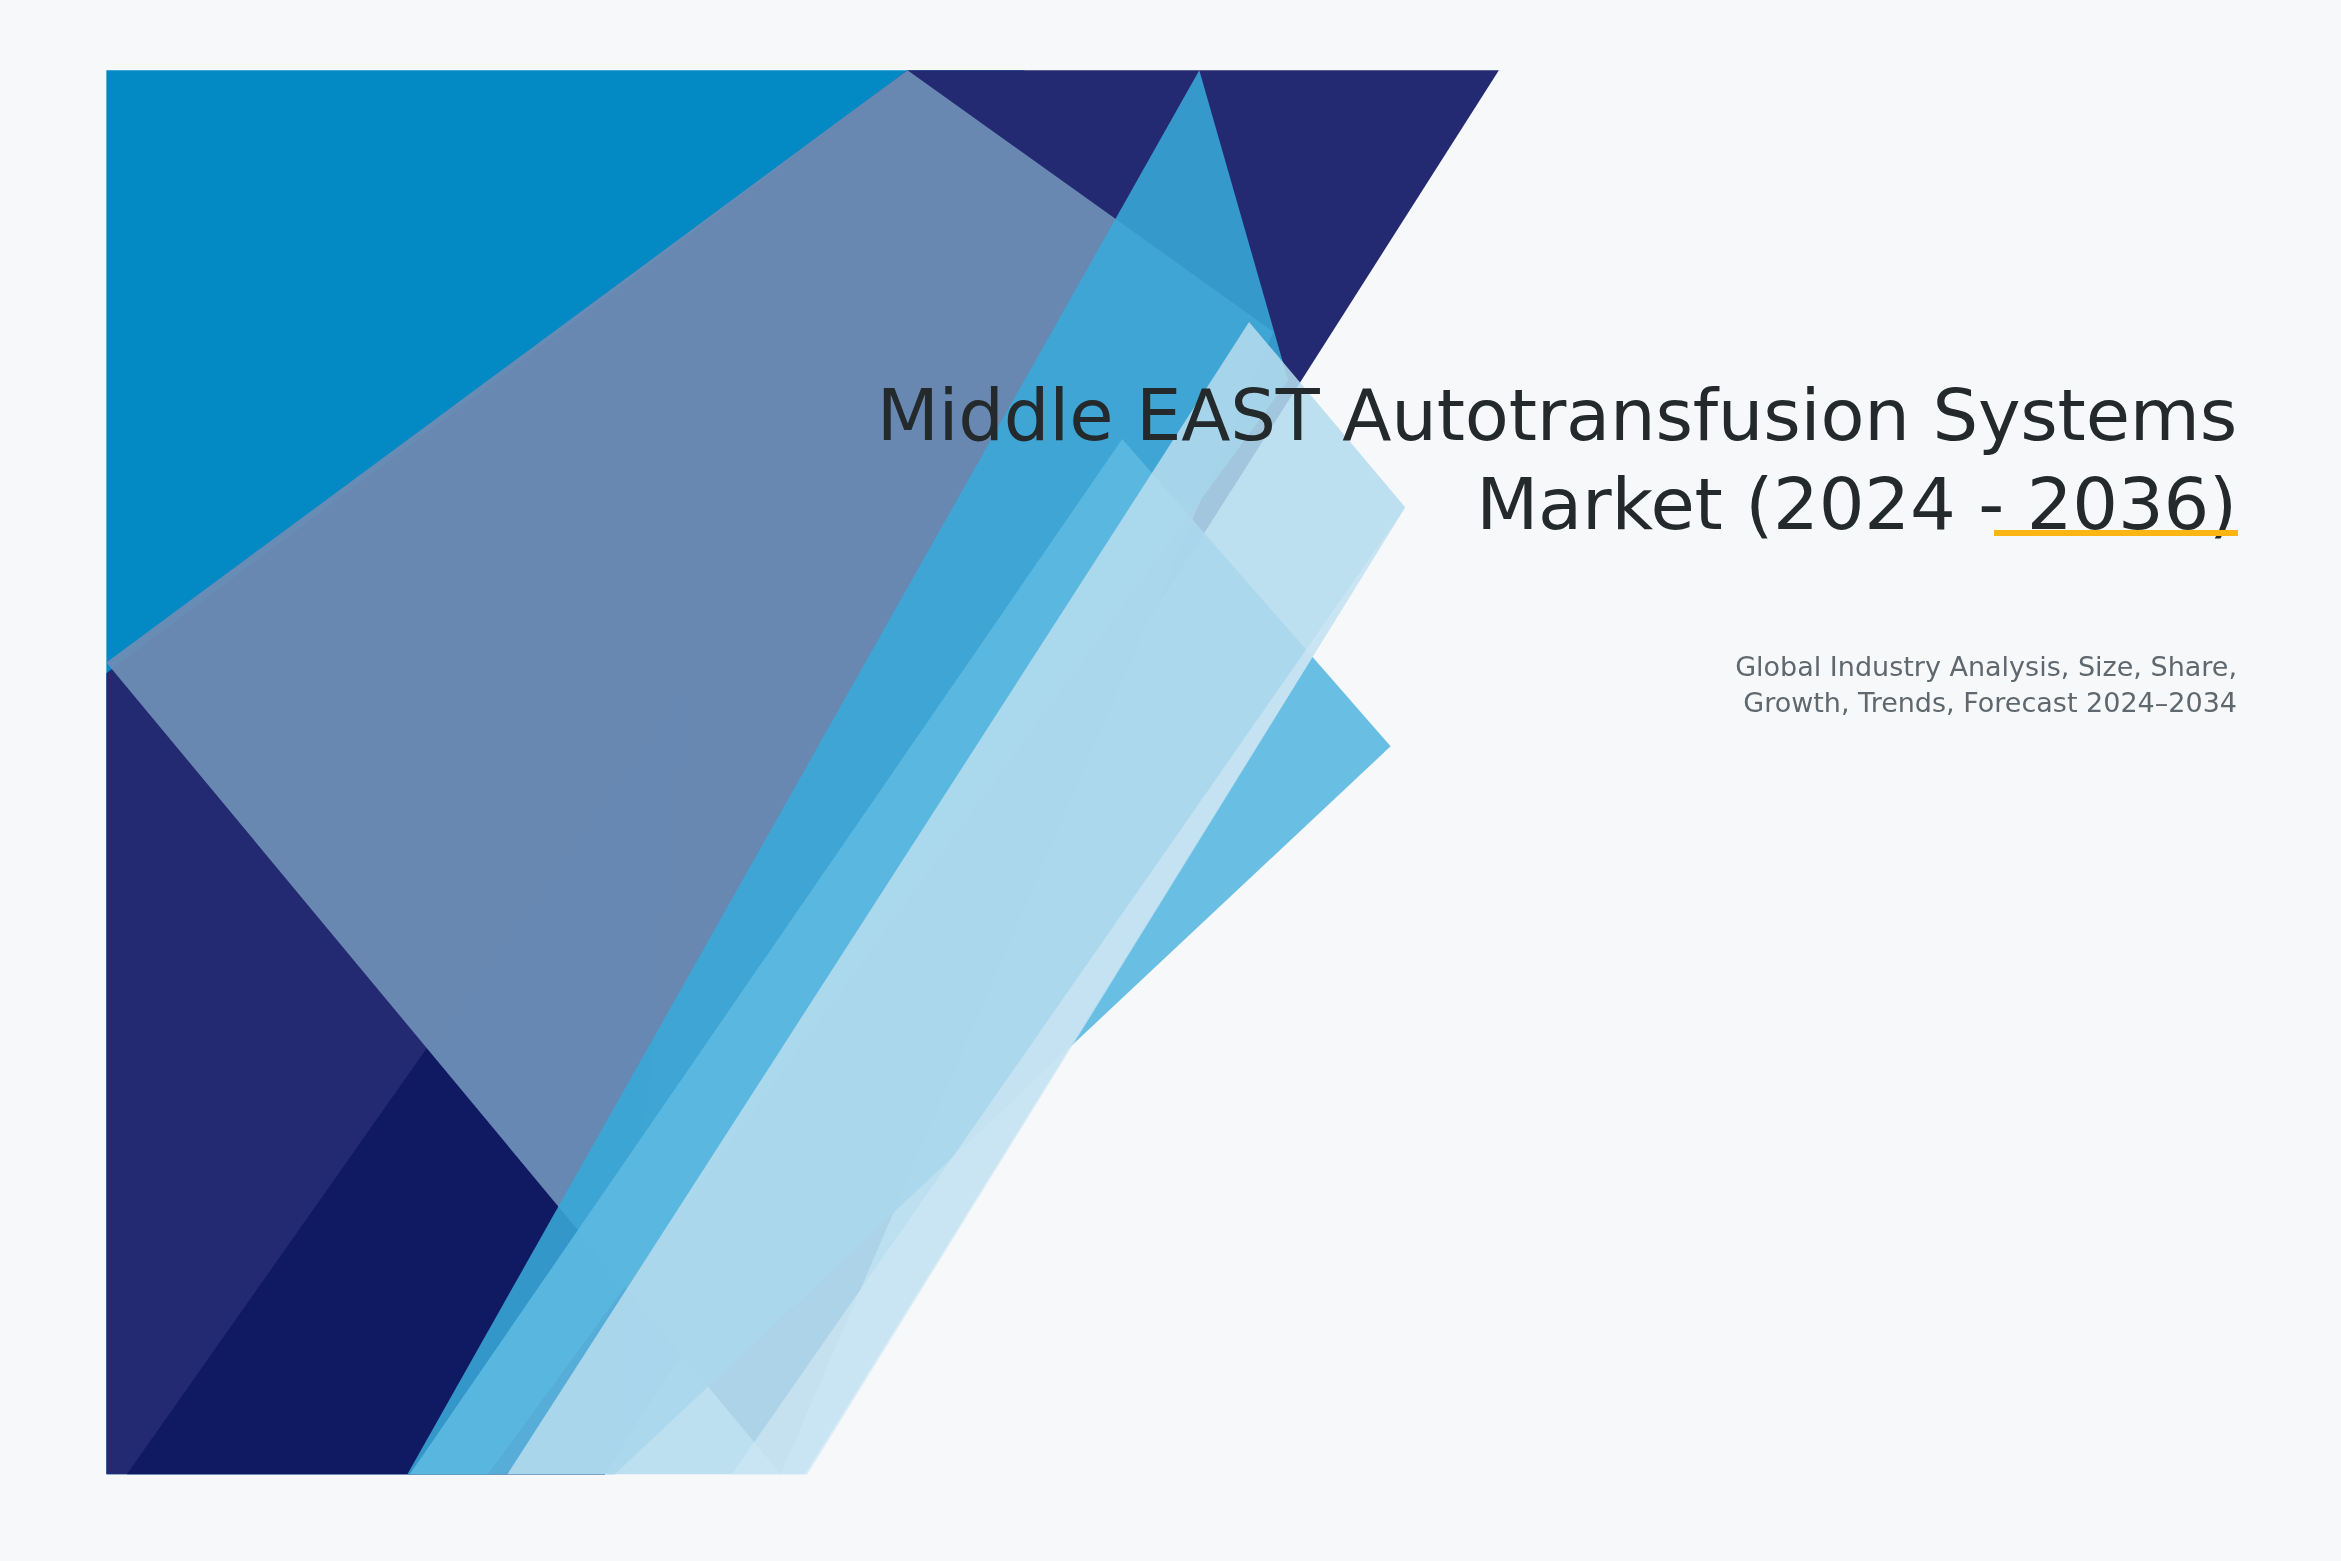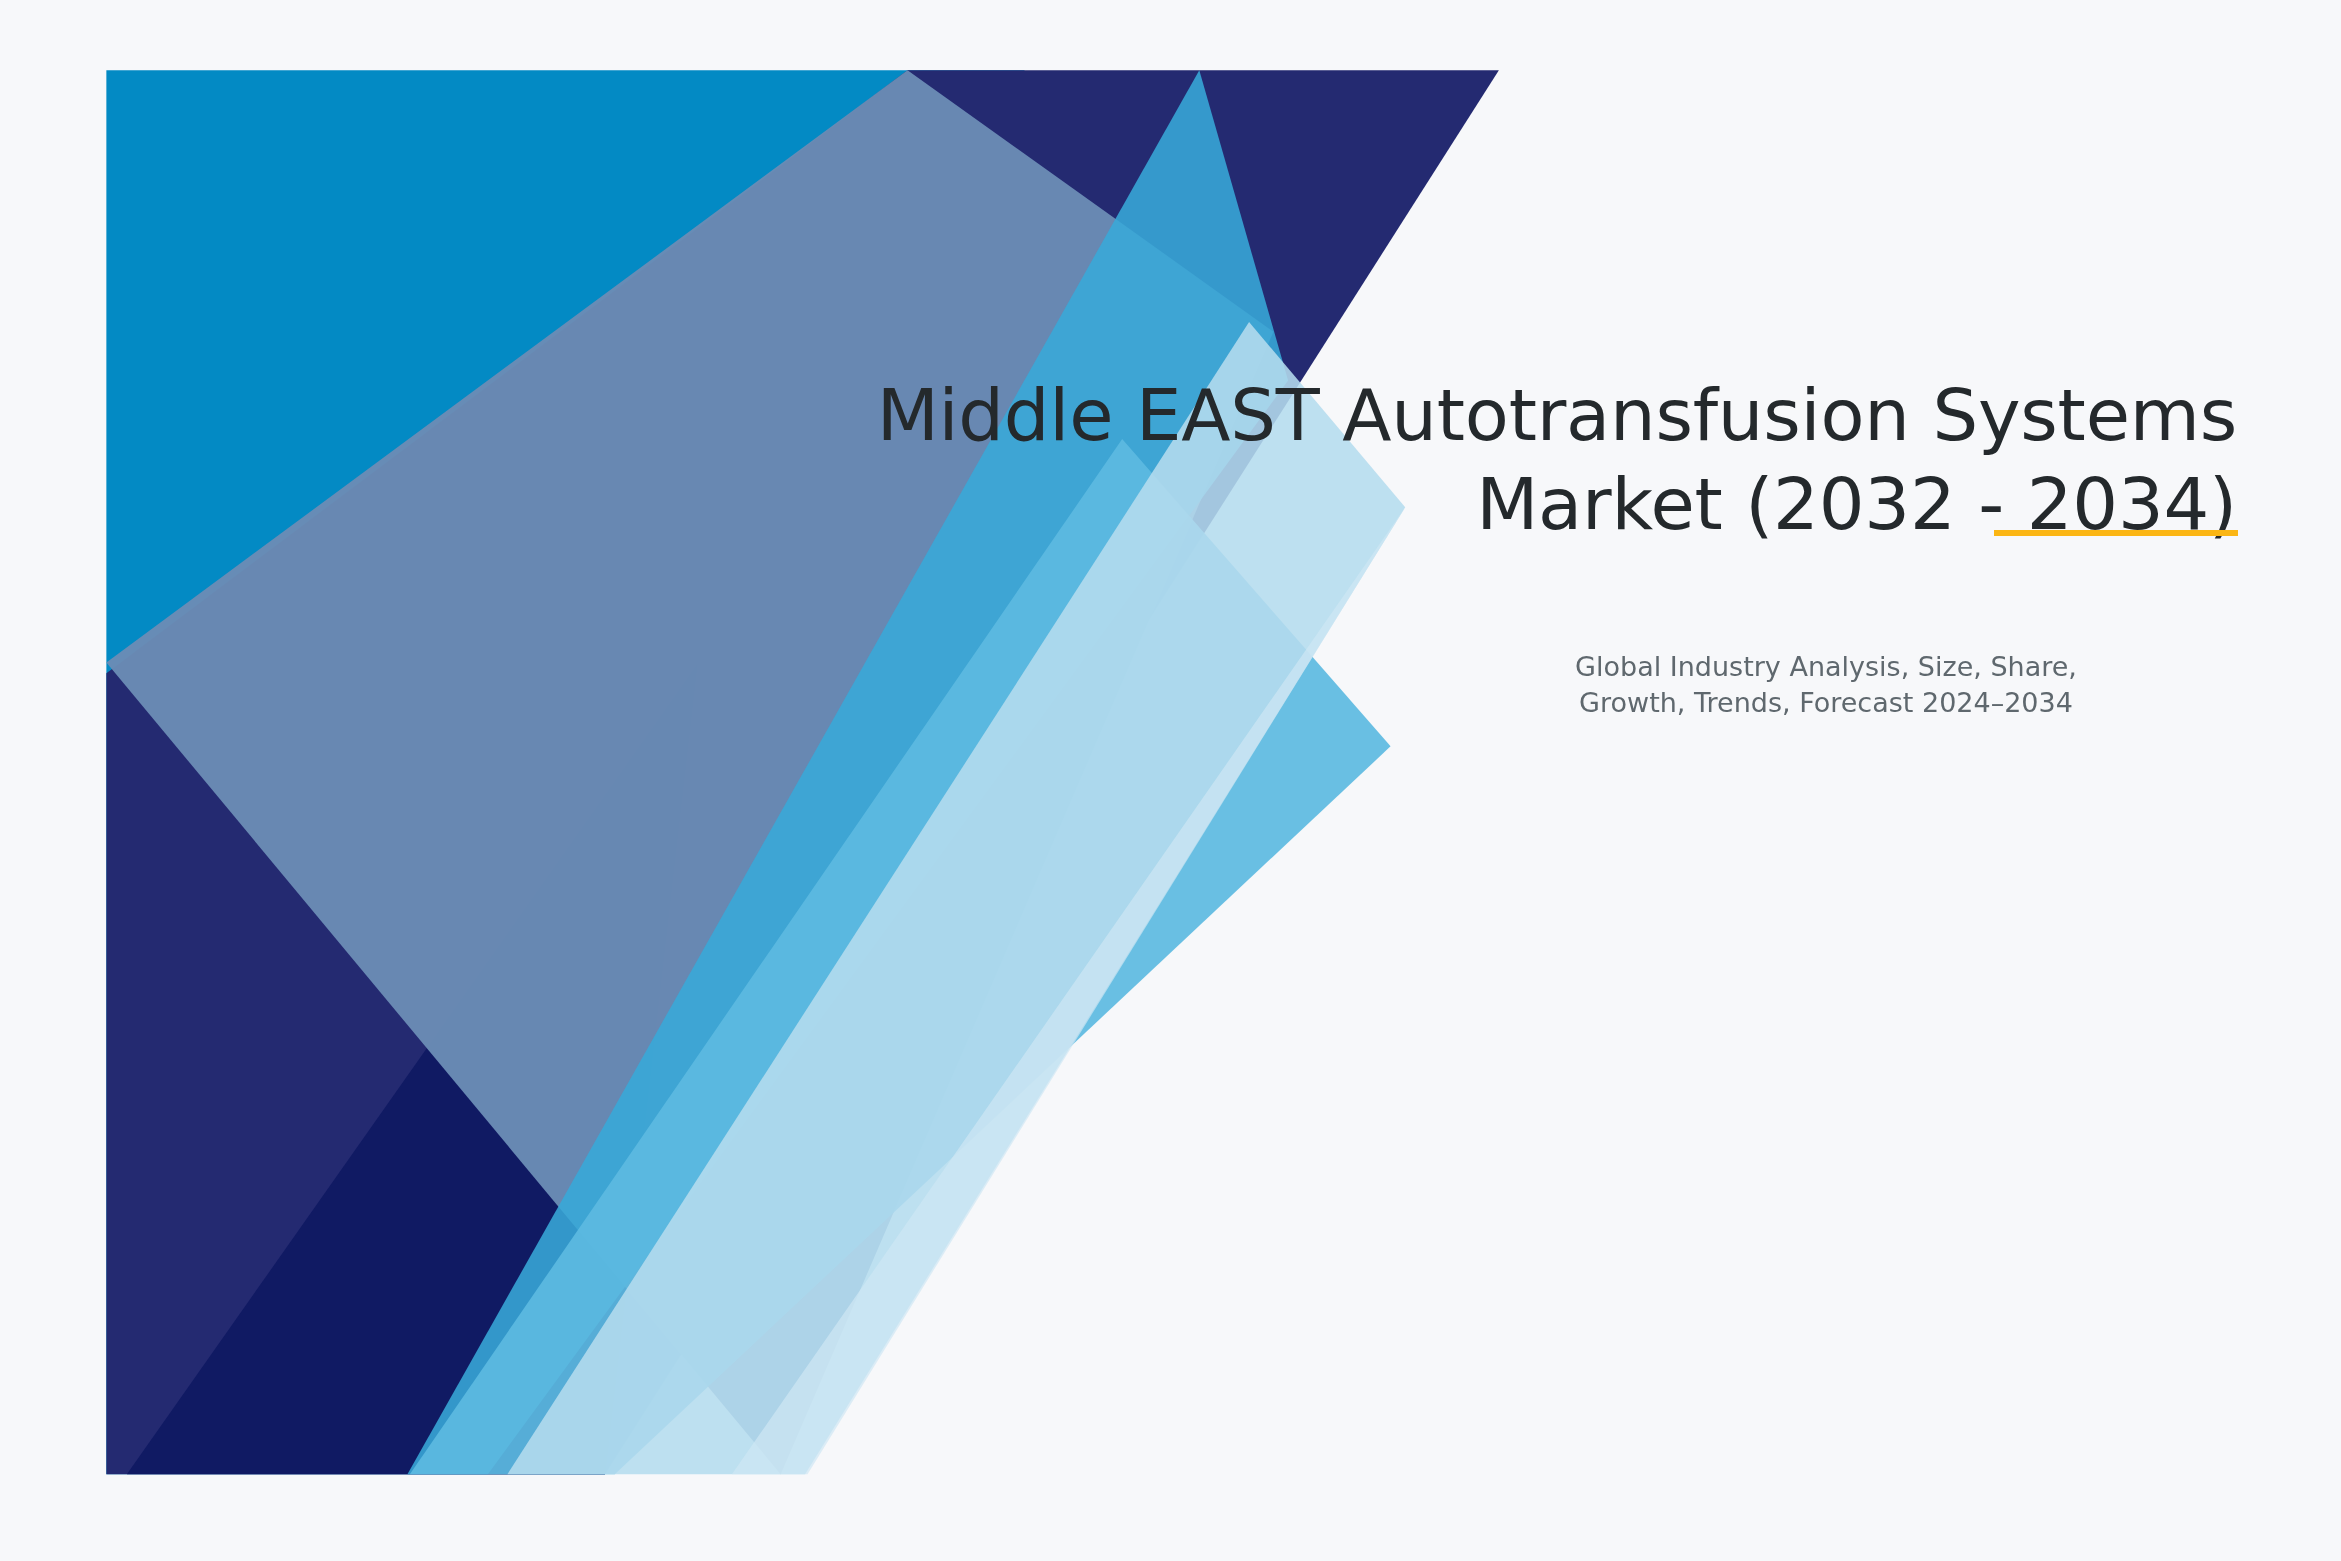--- a/index.html
+++ b/index.html
@@ -39,21 +39,21 @@
     top:530px;
     width:244px;
     height:5.9px;
     background:#fbb614;
   }
   #report-subtitle {
     position:absolute;
     left:1415px;
     top:649px;
     width:822px;
-    text-align:center;
+    text-align:right;
     font-size:27px;
     line-height:1.32;
     font-weight:400;
     color:#5f686e;
     white-space:pre-line;
   }
 </style>
 </head>
 <body>
 
@@ -74,21 +74,21 @@
     <polygon points="2300,900 2850,1530 1260,3022 840,3022" fill="#5cbae1" fill-opacity="0.92"></polygon>
 
     <polygon points="2560,660 2880,1040 1650,3022 1040,3022" fill="#b5dcee" fill-opacity="0.88"></polygon>
 
     <polygon points="2880,1040 1655,3022 1500,3022" fill="#cfe7f4" fill-opacity="0.7"></polygon>
 
   </svg>
 
   <div id="text-block">
     <div id="report-title">Middle EAST Autotransfusion Systems
-Market (2032 - 2034)</div>
+Market (2024 - 2036)</div>
   </div>
 
   <div id="title-underline"></div>
 
   <div id="report-subtitle">Global Industry Analysis, Size, Share,
 Growth, Trends, Forecast 2024–2034</div>
 
 </div>
 
 

